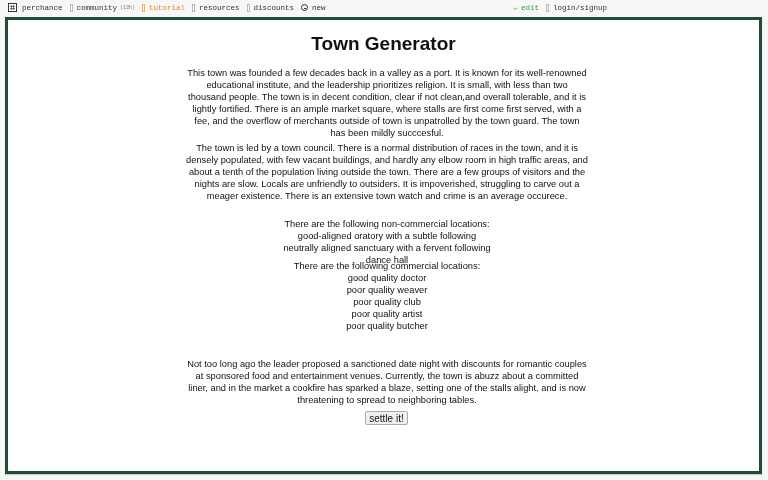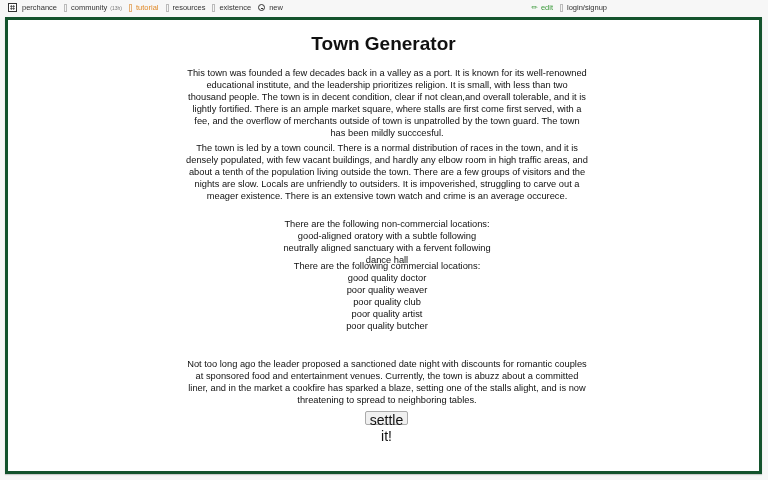--- a/index.html
+++ b/index.html
@@ -1,35 +1,35 @@
 <!DOCTYPE html>
 <html><head>
 <meta charset="utf-8">
 <style>
   html,body{margin:0;padding:0;}
   body{width:768px;height:480px;background:#f7f7f7;font-family:"Liberation Sans",sans-serif;overflow:hidden;position:relative;}
-  .topbar{position:absolute;left:0;top:0;width:616px;height:16px;font-family:Liberation Sans, sans-serif;font-size:7.5px;color:#333;text-align:right;}
+  .topbar{position:absolute;left:0;top:0;width:616px;height:16px;font-family:Liberation Mono, monospace;font-size:7.5px;color:#333;text-align:right;}
   .topbar .left{position:absolute;left:8px;top:3px;display:flex;align-items:center;white-space:nowrap;}
   .topbar .right{position:absolute;right:9px;top:3px;display:flex;align-items:center;white-space:nowrap;}
   .tb-item{display:inline-flex;align-items:center;margin-right:7px;color:#333;text-decoration:none;}
   .tb-item .sep{display:inline-block;width:3px;height:8px;border:1px solid #bbb;margin-right:4px;box-sizing:border-box;}
   .tb-item.accent{color:#e08a2a;}
   .tb-item.accent .sep{border-color:#e5b27a;}
   .tb-item small{font-size:5px;color:#777;margin-left:3px;}
   .dice{display:inline-block;width:9px;height:9px;border:1px solid #333;box-sizing:border-box;position:relative;margin-right:5px;background:#fff;}
   .dice::before{content:"";position:absolute;left:1px;top:1px;width:5px;height:5px;background:
     radial-gradient(circle,#333 0.8px,transparent 1px) 0 0/2.5px 2.5px;}
   .plus{display:inline-block;width:7px;height:7px;border:1px solid #333;border-radius:50%;position:relative;margin-right:4px;box-sizing:border-box;}
   .plus::before{content:"";position:absolute;left:1.5px;top:2.5px;width:2px;height:0.8px;background:#333;}
   .edit{color:#3a9a3a;}
   .panel{position:absolute;left:5px;top:17px;width:757px;height:457px;background:#fff;border:3px solid #14532d;box-shadow:0 1px 1px #ccc;box-sizing:border-box;}
   .content{position:absolute;left:0;top:0;width:100%;text-align:center;color:#111;}
   h1{margin:0;position:absolute;top:13px;left:0;width:100%;font-size:19px;font-weight:bold;text-align:center;}
   .para{position:absolute;left:178px;width:402px;font-size:9.3px;line-height:12px;text-align:center;}
-  .btn{position:absolute;left:357px;top:391px;width:43px;height:14px;border:1px solid #aaa;background:#f0f0f0;font-family:"Liberation Sans",sans-serif;font-size:14px;padding:0;color:#111;border-radius:2px;}
+  .btn{position:absolute;left:357px;top:391px;width:43px;height:14px;border:1px solid #aaa;background:#f0f0f0;font-family:"Liberation Sans",sans-serif;font-size:10px;padding:0;color:#111;border-radius:2px;}
 </style>
 </head>
 <body>
 
 <div class="topbar">
   <div class="left">
     <a class="tb-item">
       <span class="dice"></span>
       <span>perchance</span>
     </a>
@@ -41,21 +41,21 @@
     <a class="tb-item accent">
       <span class="sep"></span>
       <span>tutorial</span>
     </a>
     <a class="tb-item">
       <span class="sep"></span>
       <span>resources</span>
     </a>
     <a class="tb-item">
       <span class="sep"></span>
-      <span>existence</span>
+      <span>discounts</span>
     </a>
     <a class="tb-item">
       <span class="plus"></span>
       <span>new</span>
     </a>
   </div>
   <div class="right">
     <a class="tb-item edit">
       <span style="margin-right:3px;">✏</span>
       <span>edit</span>

